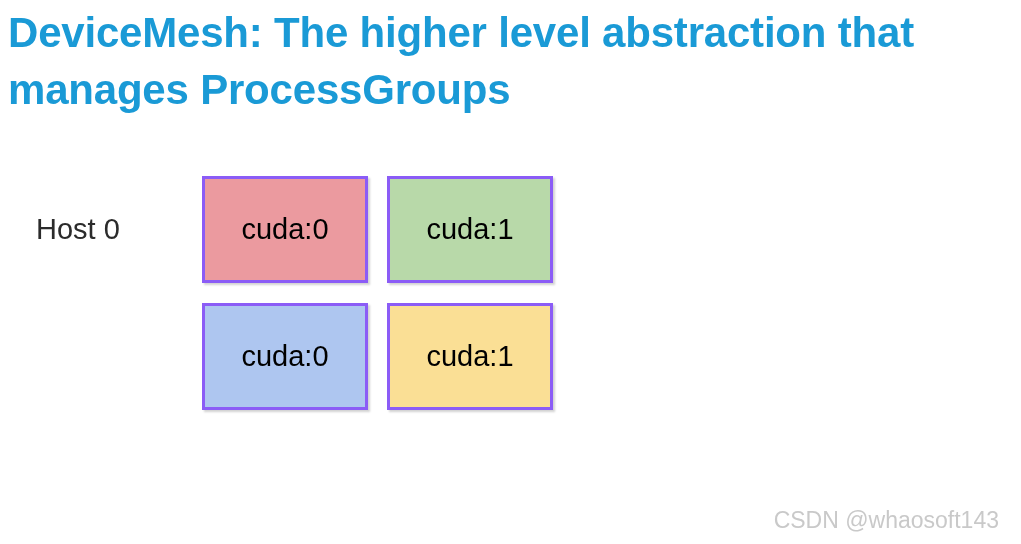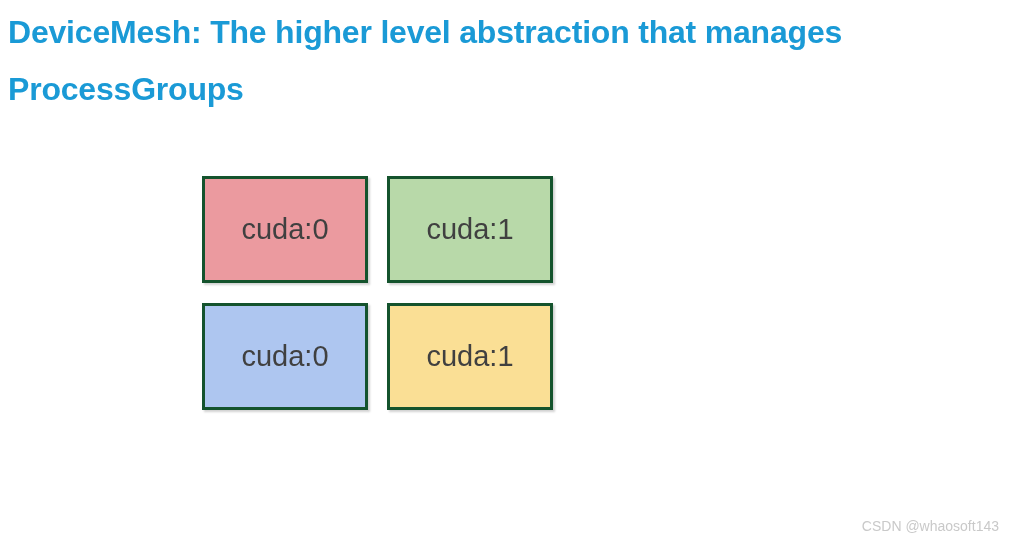--- a/index.html
+++ b/index.html
@@ -24,21 +24,21 @@
     background: #ffffff;
   }
 
   
   #title {
     position: absolute;
     left: 8px;
     top: 4px;
     width: 1005px;
     color: #1a9ad6;
-    font-size: 32px;
+    font-size: 42px;
     font-weight: bold;
     line-height: 57px;
     letter-spacing: -0.2px;
     white-space: pre-line;
   }
 
   
   #mesh {
     position: absolute;
     left: 0;
@@ -69,26 +69,26 @@
     position: absolute;
     left: 202px;
     top: 0;
     display: flex;
     gap: 19px;
   }
 
   .cell {
     width: 160px;
     height: 101px;
-    border: 3px solid #14532d;
+    border: 3px solid #8b5cf6;
     display: flex;
     align-items: center;
     justify-content: center;
     font-size: 29px;
-    color: #404040;
+    color: #000000;
     box-sizing: content-box;
     box-shadow: 2px 2px 2px rgba(0,0,0,0.18);
   }
 
   
   #caption {
     position: absolute;
     left: 42px;
     top: 460px;
     width: 720px;
@@ -96,35 +96,36 @@
     line-height: 40px;
     color: #272727;
     white-space: pre-line;
   }
 
   
   #watermark {
     position: absolute;
     right: 22px;
     bottom: 10px;
-    font-size: 14px;
+    font-size: 23px;
     color: #c9c9c9;
     white-space: nowrap;
   }
 </style>
 </head>
 <body>
 
 <div id="slide" style="background: rgb(255, 255, 255);">
 
   <div id="title" style="color: rgb(26, 154, 214);">DeviceMesh: The higher level abstraction that manages ProcessGroups</div>
 
   <div id="mesh">
 
     <div class="mesh-row">
+      <div class="host-label">Host 0</div>
       <div class="cells">
         <div class="cell" style="background: rgb(235, 154, 159);">cuda:0</div>
         <div class="cell" style="background: rgb(184, 217, 169);">cuda:1</div>
       </div>
     </div>
 
     <div class="mesh-row">
       <div class="cells">
         <div class="cell" style="background: rgb(174, 198, 240);">cuda:0</div>
         <div class="cell" style="background: rgb(250, 223, 149);">cuda:1</div>

